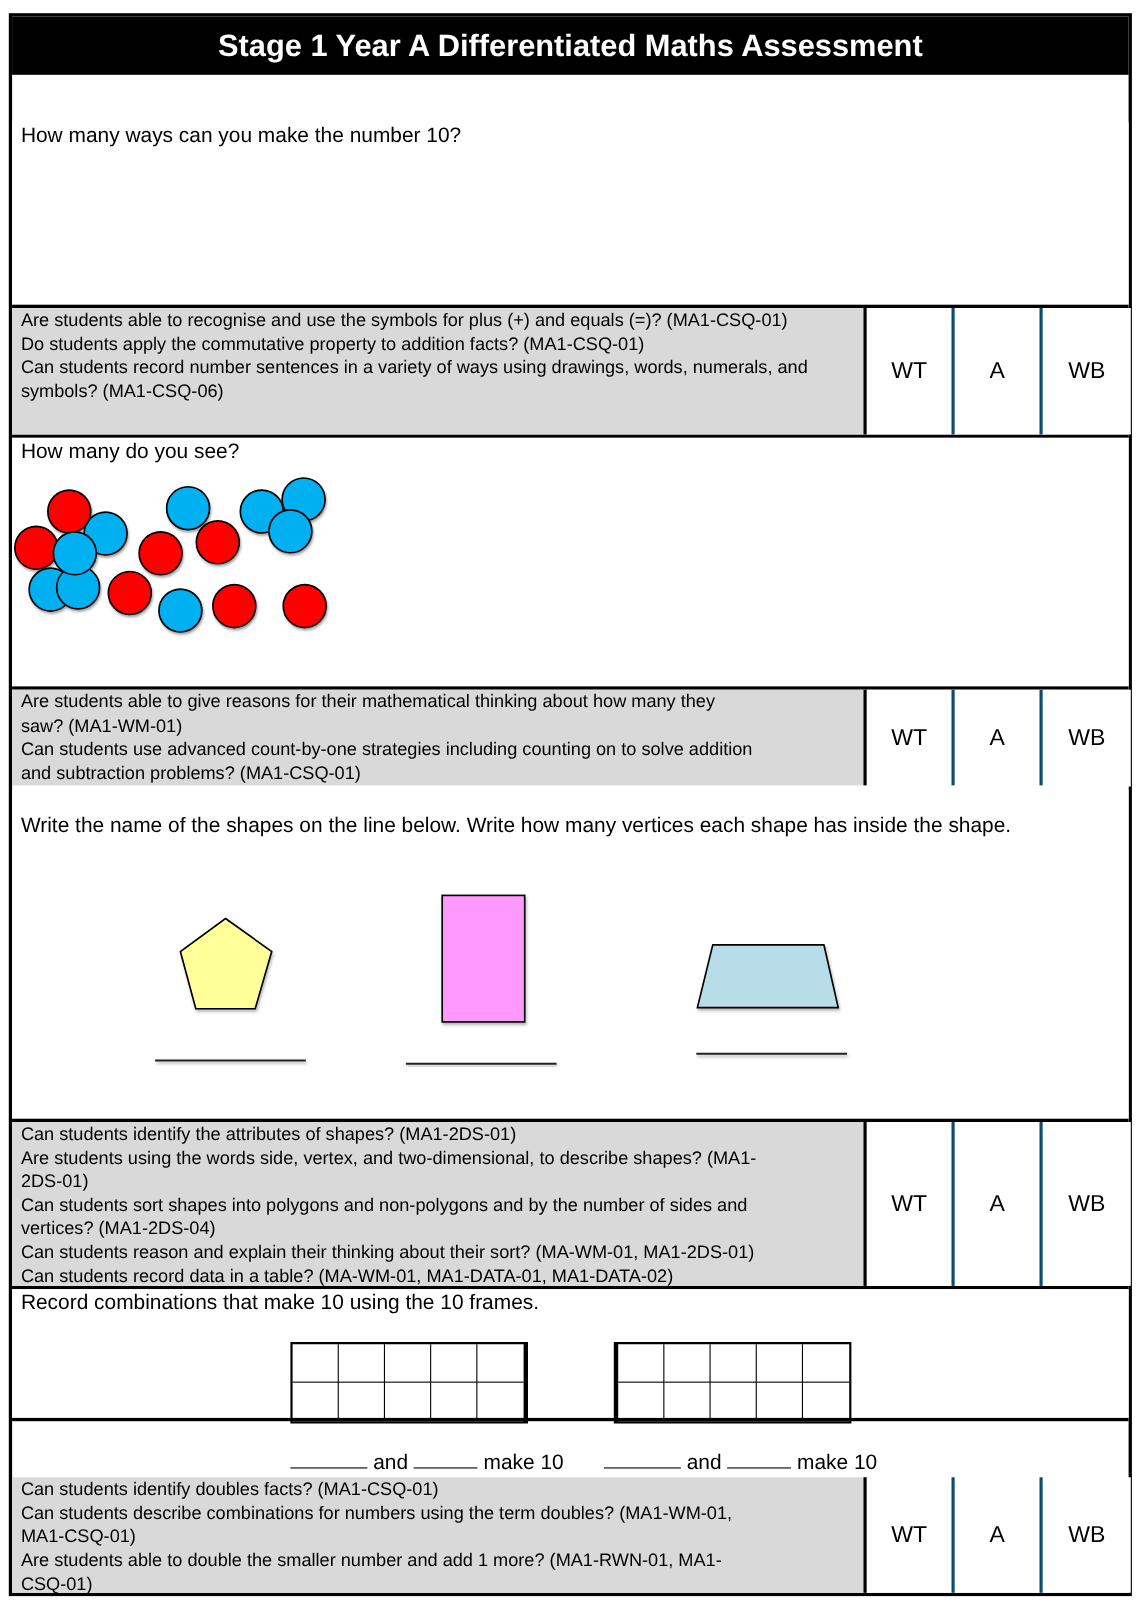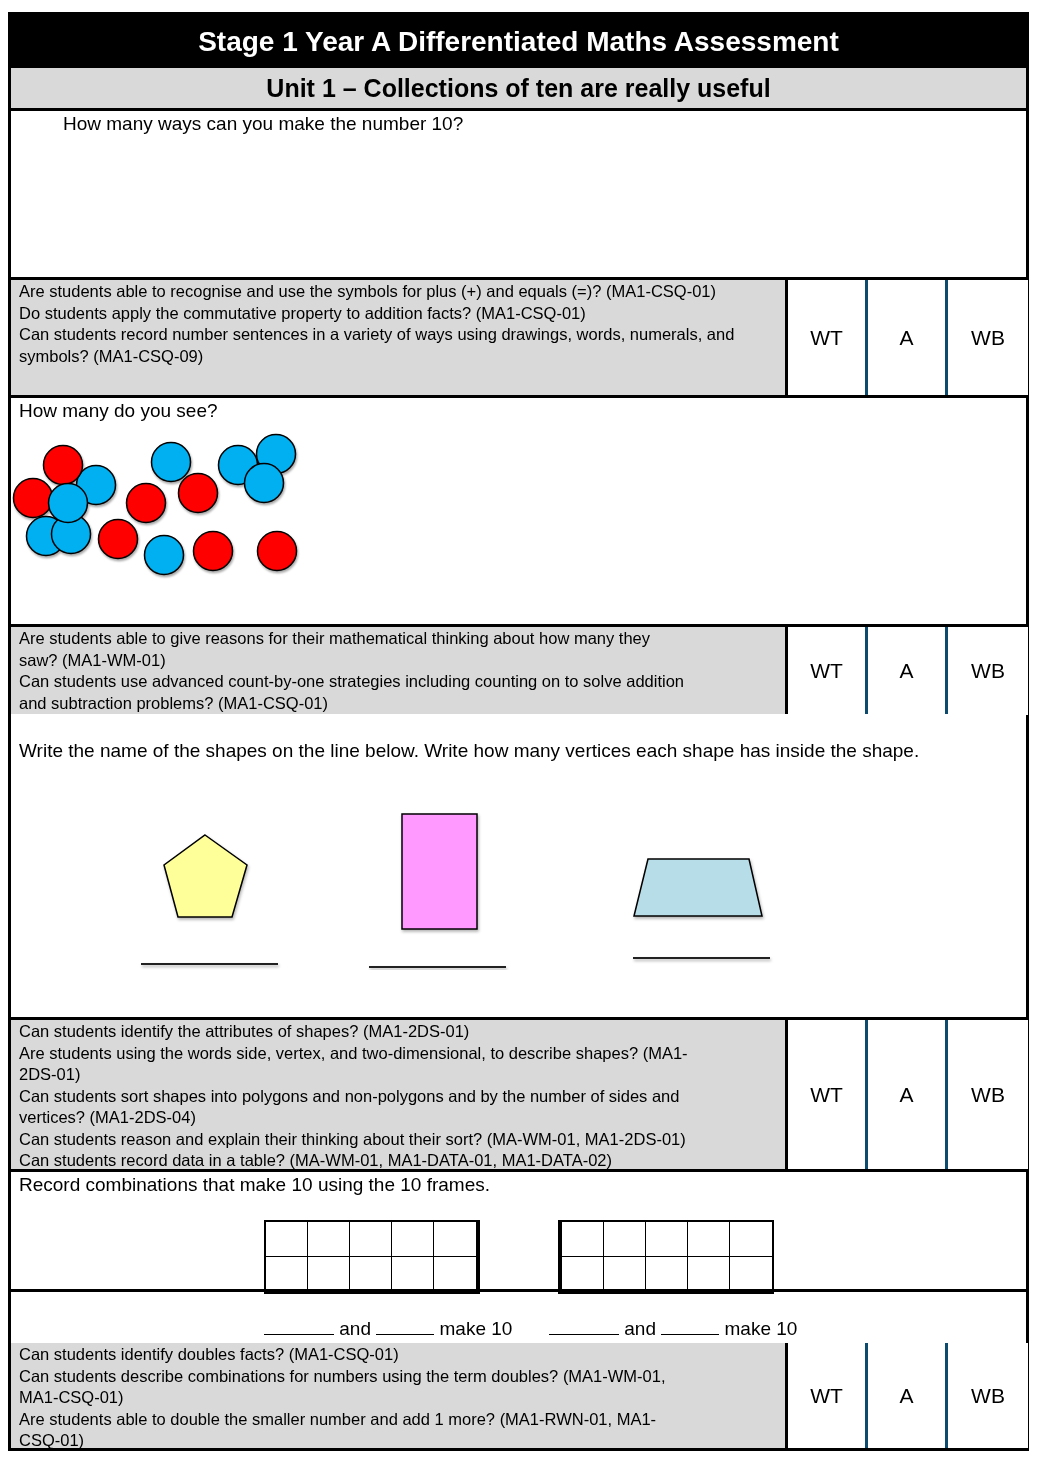--- a/index.html
+++ b/index.html
@@ -29,31 +29,30 @@
   .frame.thick-left { border-left-width: 4px; }
   .make10 { position: absolute; font-size: 19px; white-space: nowrap; }
   .blank { display: inline-block; border-bottom: 1.5px solid #000; height: 18px; vertical-align: baseline; }
 </style>
 </head>
 <body>
 
 <div class="doc">
 
   <div class="title-bar">Stage 1 Year A Differentiated Maths Assessment</div>
-  <div class="subtitle-bar">Unit 1 – Collections of ten are really useful</div>
 
   <div class="q-cell" style="top:96px;height:169px;">
-    <div class="q-text" style="top:2px;margin-left:44px;">How many ways can you make the number 10?</div>
+    <div class="q-text" style="top:2px;">How many ways can you make the number 10?</div>
   </div>
   <div class="crit-row" style="top:265px;height:118px;">
     <div class="crit-text">
       <div>Are students able to recognise and use the symbols for plus (+) and equals (=)? (MA1-CSQ-01)</div>
       <div>Do students apply the commutative property to addition facts? (MA1-CSQ-01)</div>
       <div>Can students record number sentences in a variety of ways using drawings, words, numerals, and
-symbols? (MA1-CSQ-09)</div>
+symbols? (MA1-CSQ-06)</div>
     </div>
     <div class="rating" style="left:777px;">WT</div>
     <div class="rating" style="left:857px;">A</div>
     <div class="rating last" style="left:937px;">WB</div>
   </div>
 
   <div class="q-cell" style="top:383px;height:229px;">
     <div class="q-text" style="top:2px;text-align:right;">How many do you see?</div>
     <svg width="1015" height="229">
       <defs>

